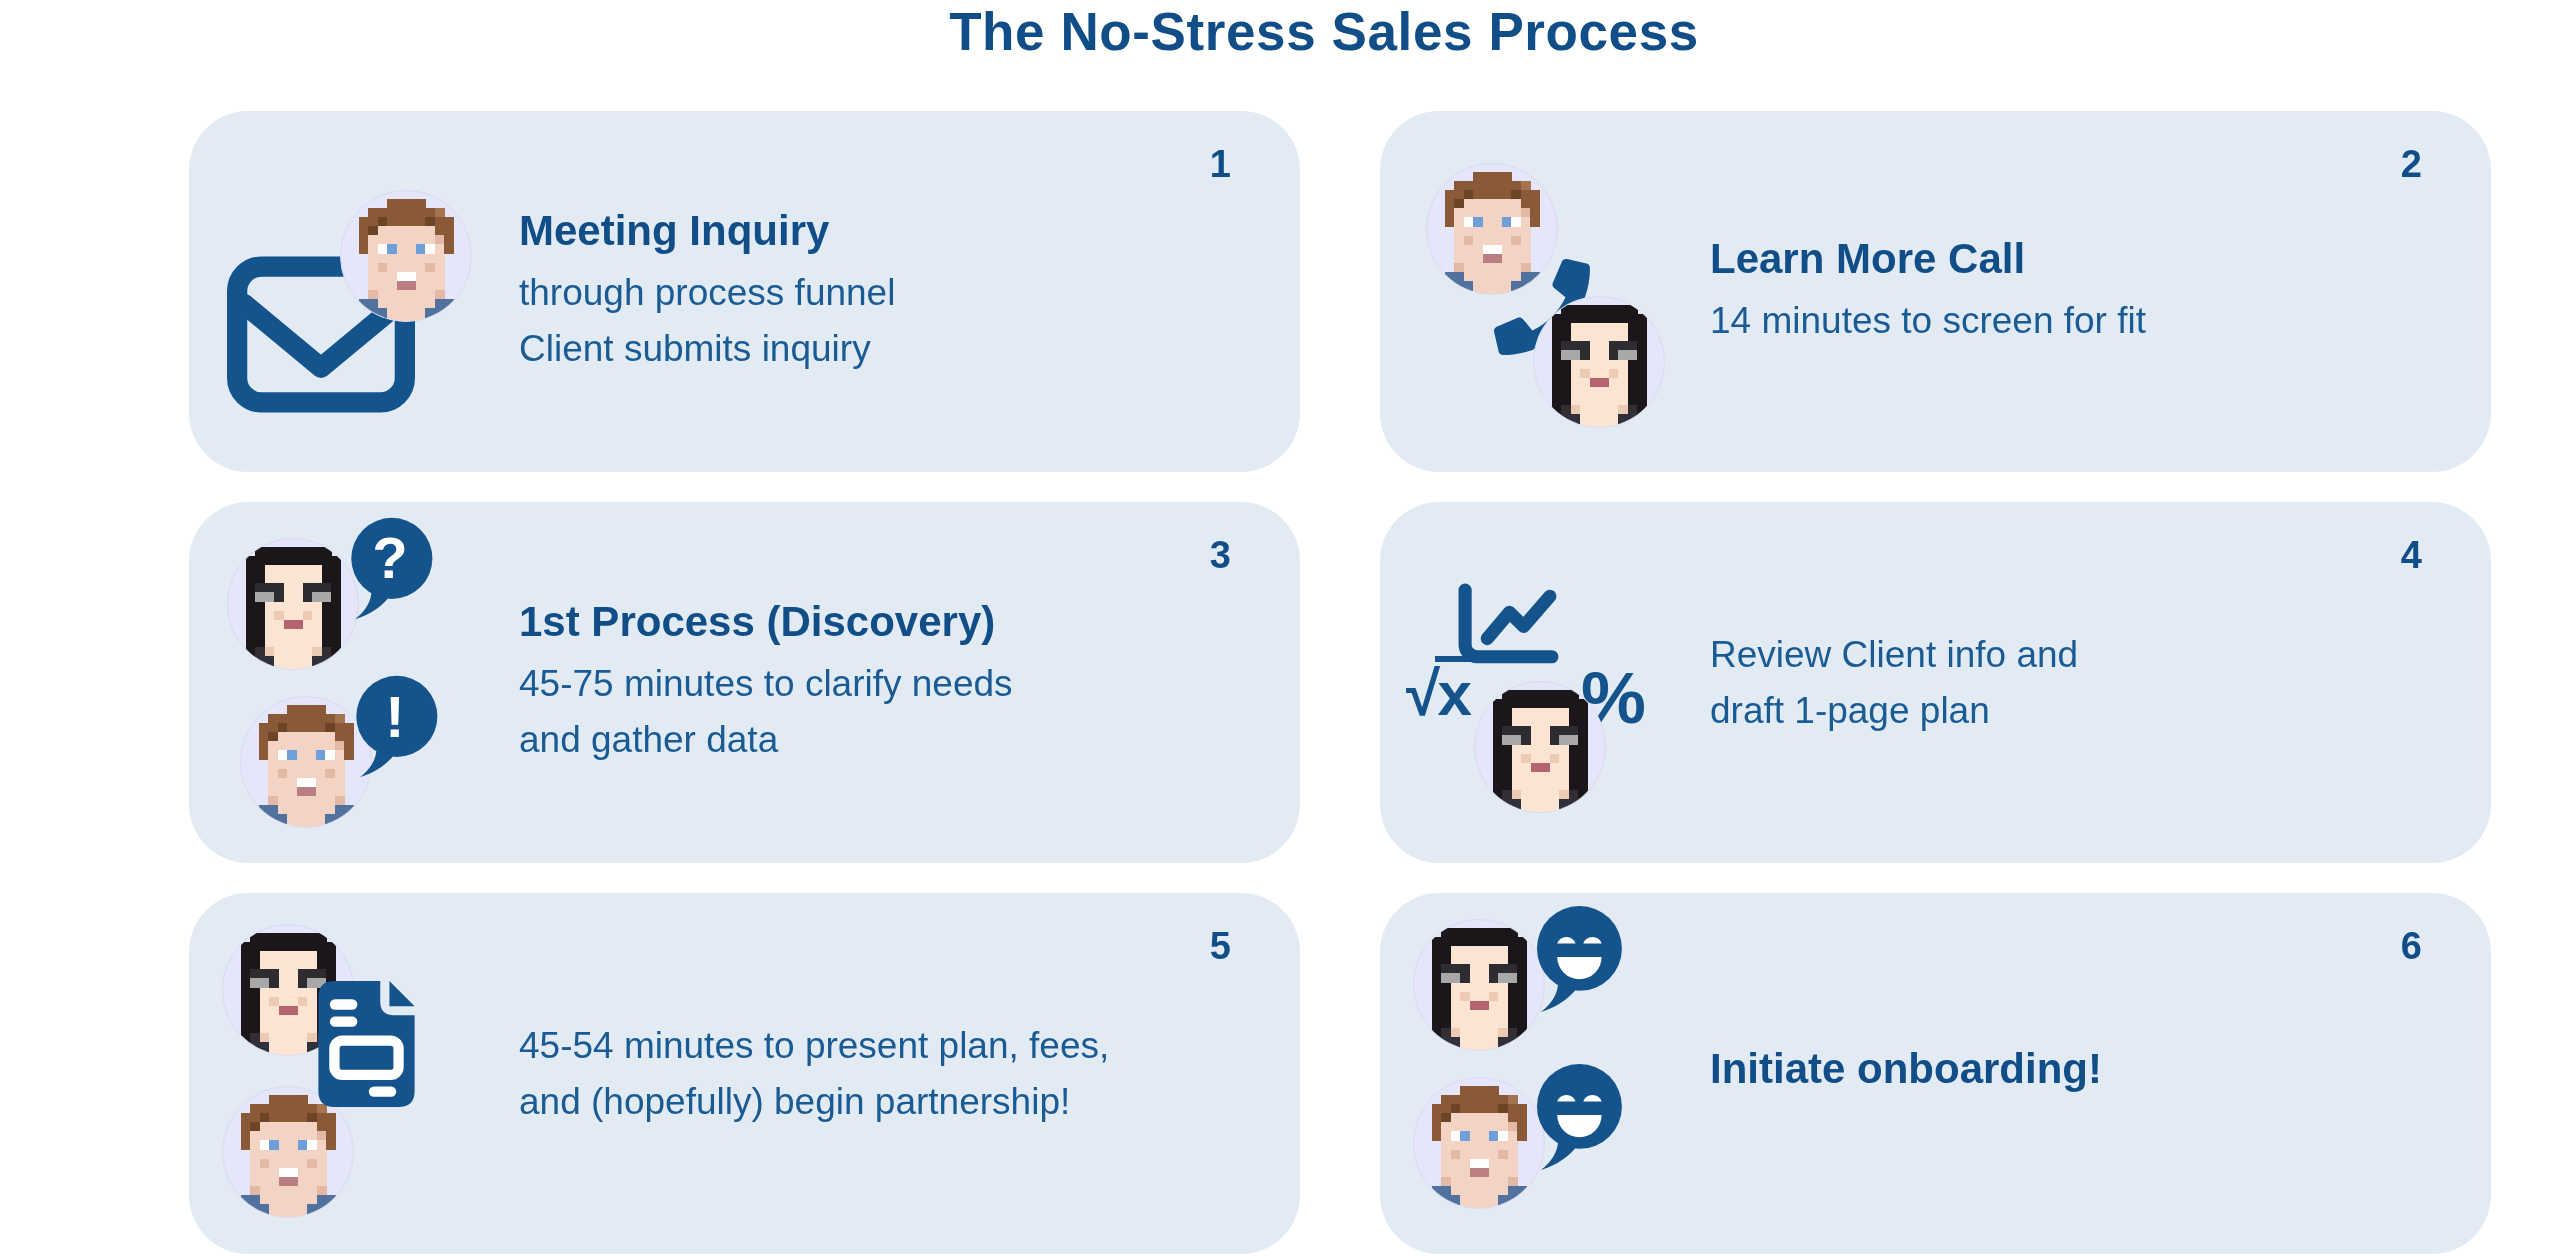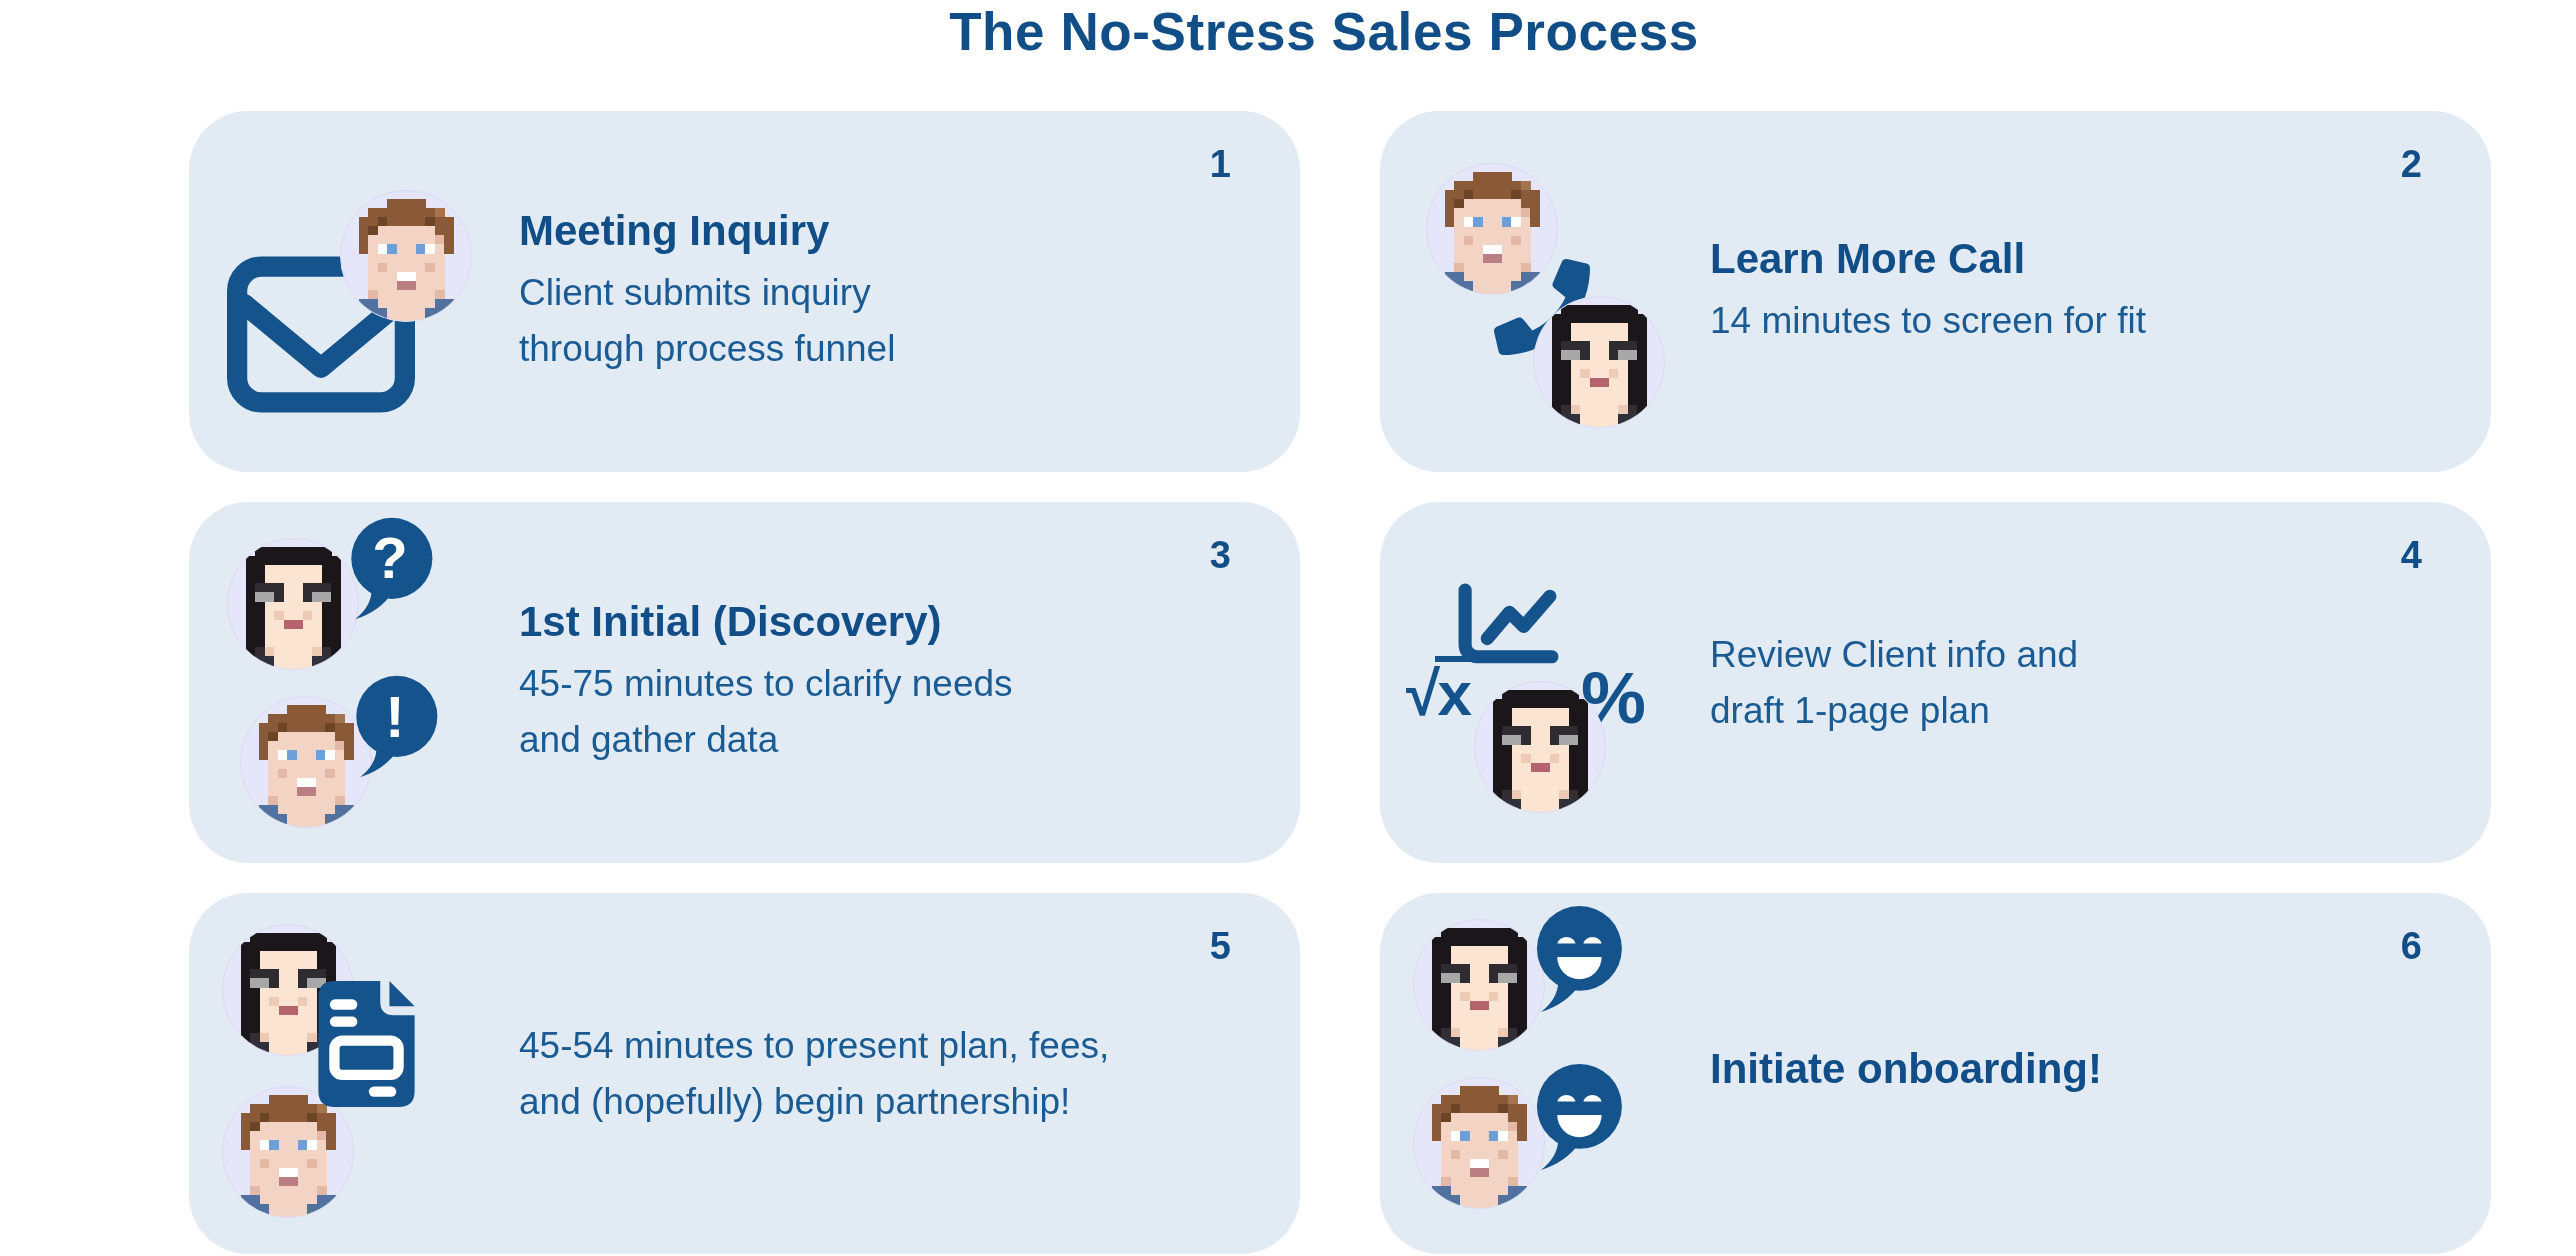--- a/index.html
+++ b/index.html
@@ -174,22 +174,22 @@
               <rect x="7" y="13" width="1.03" height="1.03" fill="#f2d3c4"></rect>
               <rect x="8" y="13" width="1.03" height="1.03" fill="#51719e"></rect>
               <rect x="9" y="13" width="1.03" height="1.03" fill="#51719e"></rect>
               <rect x="10" y="13" width="1.03" height="1.03" fill="#33517c"></rect>
               <rect x="11" y="13" width="1.03" height="1.03" fill="#51719e"></rect>
             </svg>
           </span>
       </div>
       <div class="content">
         <div class="card-title">Meeting Inquiry</div>
+        <div class="desc-line">through process funnel</div>
         <div class="desc-line">Client submits inquiry</div>
-        <div class="desc-line">through process funnel</div>
       </div>
     </div>
 
     <div class="card">
       <div class="num">2</div>
       <div class="art">
         <span class="avatar" style="left:46px;top:52px;">
             <svg viewBox="0 0 12 14" preserveAspectRatio="none" class="px">
               <rect x="4" y="0" width="1.03" height="1.03" fill="#8a5a38"></rect>
               <rect x="5" y="0" width="1.03" height="1.03" fill="#8a5a38"></rect>
@@ -763,21 +763,21 @@
           </span>
         <div class="bubble" style="left:159px;top:172px;width:94px;height:106px;">
           <svg viewBox="0 0 100 115">
             <circle class="fillb" cx="52" cy="46" r="44"></circle>
             <path class="fillb" d="M30 80 Q30 98 12 112 Q38 104 52 84 Z"></path>
           </svg>
           <span class="bubble-glyph">!</span>
         </div>
       </div>
       <div class="content">
-        <div class="card-title">1st Initial (Discovery)</div>
+        <div class="card-title">1st Process (Discovery)</div>
         <div class="desc-line">45-75 minutes to clarify needs</div>
         <div class="desc-line">and gather data</div>
       </div>
     </div>
 
     <div class="card">
       <div class="num">4</div>
       <div class="art">
         <svg class="icon-svg" style="left:73px;top:80px;width:111px;height:93px;" viewBox="0 0 110 92">
           <path class="stroke" d="M12 8 V62 a12 12 0 0 0 12 12 H98" stroke-width="13"></path>

